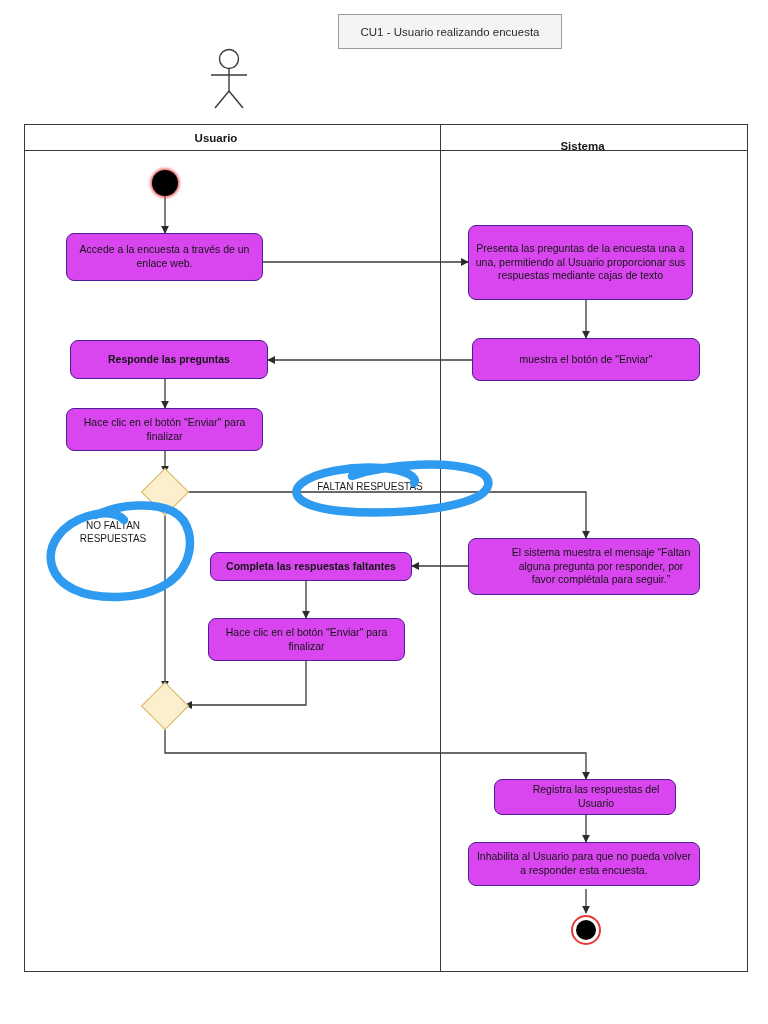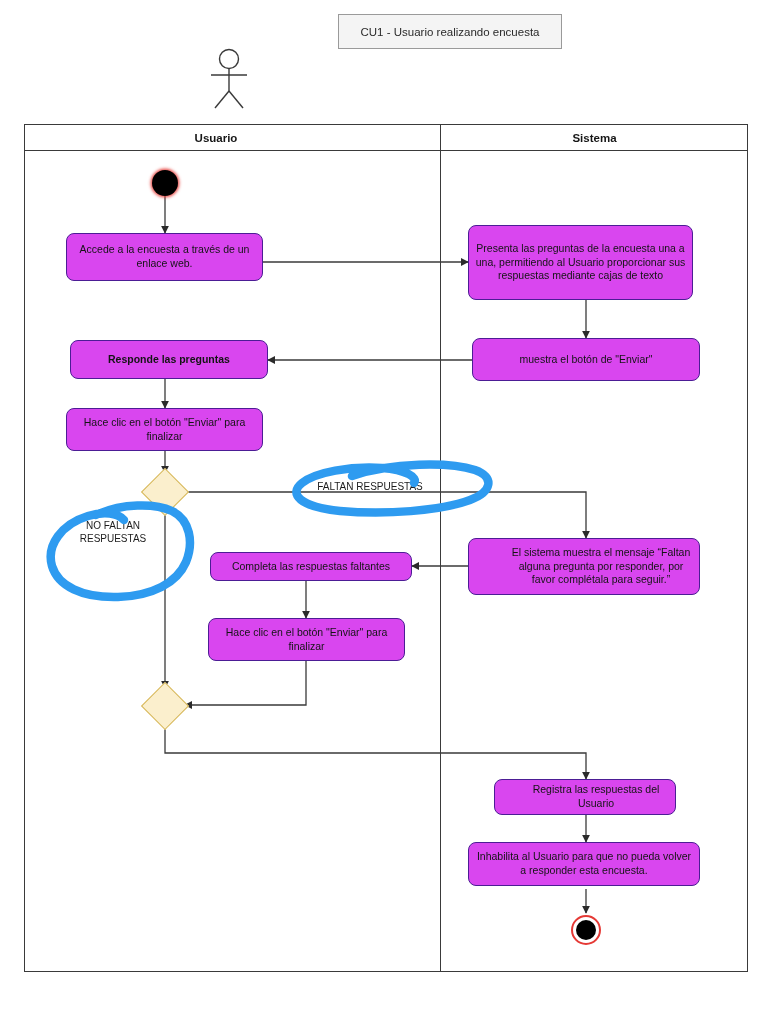--- a/index.html
+++ b/index.html
@@ -67,21 +67,21 @@
     top: 126px;
     height: 24px;
     display: flex;
     align-items: center;
     justify-content: center;
     font-size: 11.5px;
     font-weight: bold;
     color: #161616;
   }
   #lane-title-usuario { left: 8px; width: 416px; }
-  #lane-title-sistema { left: 441px; width: 307px; }
+  #lane-title-sistema { left: 429px; width: 307px; margin-top: 8px; }
 
   
   .node {
     background: #d946ef;
     border: 1px solid #4c1d95;
     border-radius: 8px;
     box-sizing: border-box;
     display: flex;
     align-items: center;
     justify-content: center;
@@ -202,21 +202,21 @@
 <div class="abs node" style="left:472px; top:338px; width:228px; height:43px;">muestra el botón de "Enviar"</div>
 
 <div class="abs node" style="left:70px; top:340px; width:198px; height:39px;font-weight:bold;">Responde las preguntas</div>
 
 <div class="abs node" style="left:66px; top:408px; width:197px; height:43px;">Hace clic en el botón "Enviar" para finalizar</div>
 
 <div class="abs diamond" style="left:148px; top:475px;"></div>
 
 <div class="abs node" style="left:468px; top:538px; width:232px; height:57px;padding-left:40px;">El sistema muestra el mensaje “Faltan alguna pregunta por responder, por favor complétala para seguir.”</div>
 
-<div class="abs node" style="left:210px; top:552px; width:202px; height:29px;">Completa las respuestas faltantes</div>
+<div class="abs node" style="left:210px; top:552px; width:202px; height:29px;font-weight:bold;">Completa las respuestas faltantes</div>
 
 <div class="abs node" style="left:208px; top:618px; width:197px; height:43px;">Hace clic en el botón "Enviar" para finalizar</div>
 
 <div class="abs diamond" style="left:148px; top:689px;"></div>
 
 <div class="abs node" style="left:494px; top:779px; width:182px; height:36px;padding-left:28px;">Registra las respuestas del Usuario</div>
 
 <div class="abs node" style="left:468px; top:842px; width:232px; height:44px;">Inhabilita al Usuario para que no pueda volver a responder esta encuesta.</div>
 
 <div class="abs end-node" style="left:571px; top:915px;">

